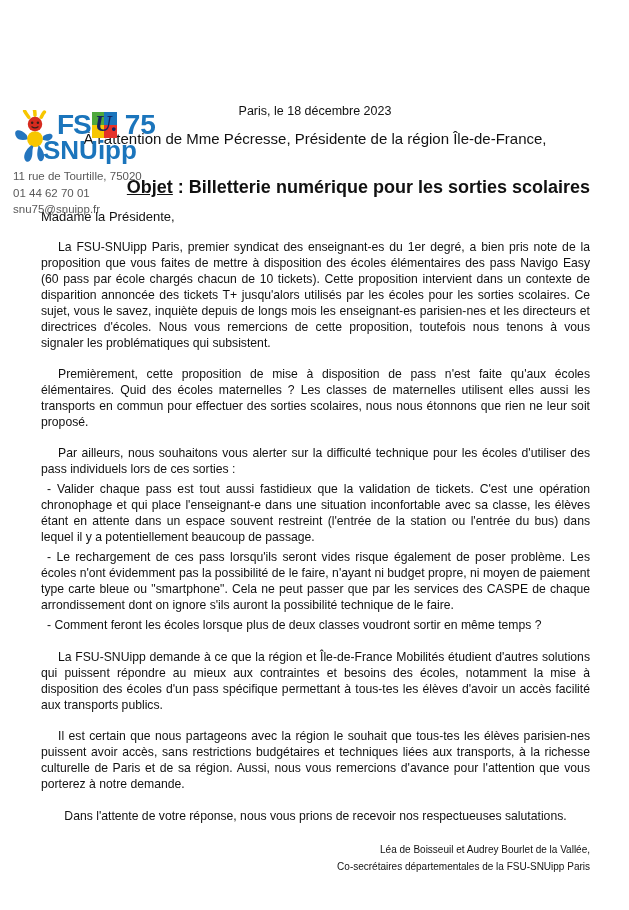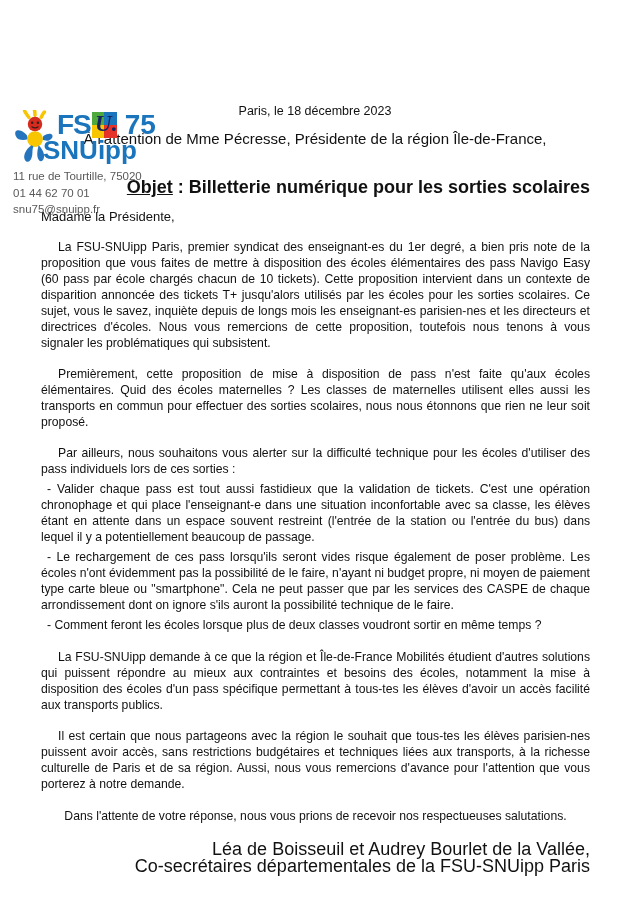--- a/index.html
+++ b/index.html
@@ -66,21 +66,21 @@
     margin: 4px 0 0 0;
     font-size: 12.2px; line-height: 16px;
     text-align: justify; text-indent: 6px;
   }
   .bullet::before { content: "-\00a0 "; }
   .closing {
     margin: 16px 0 0 1px;
     font-size: 12.2px; line-height: 16px; text-indent: 0;
     text-align: center;
   }
-  .signature { margin: 17px 0 0 0; text-align: right; font-size: 18px; line-height: 17px; }
+  .signature { margin: 17px 0 0 0; text-align: right; font-size: 10px; line-height: 17px; }
 </style>
 </head>
 <body>
 
 <div class="page">
 
   <div class="letterhead">
 
     <svg class="mascot" viewBox="0 0 42 52" aria-hidden="true">
 

